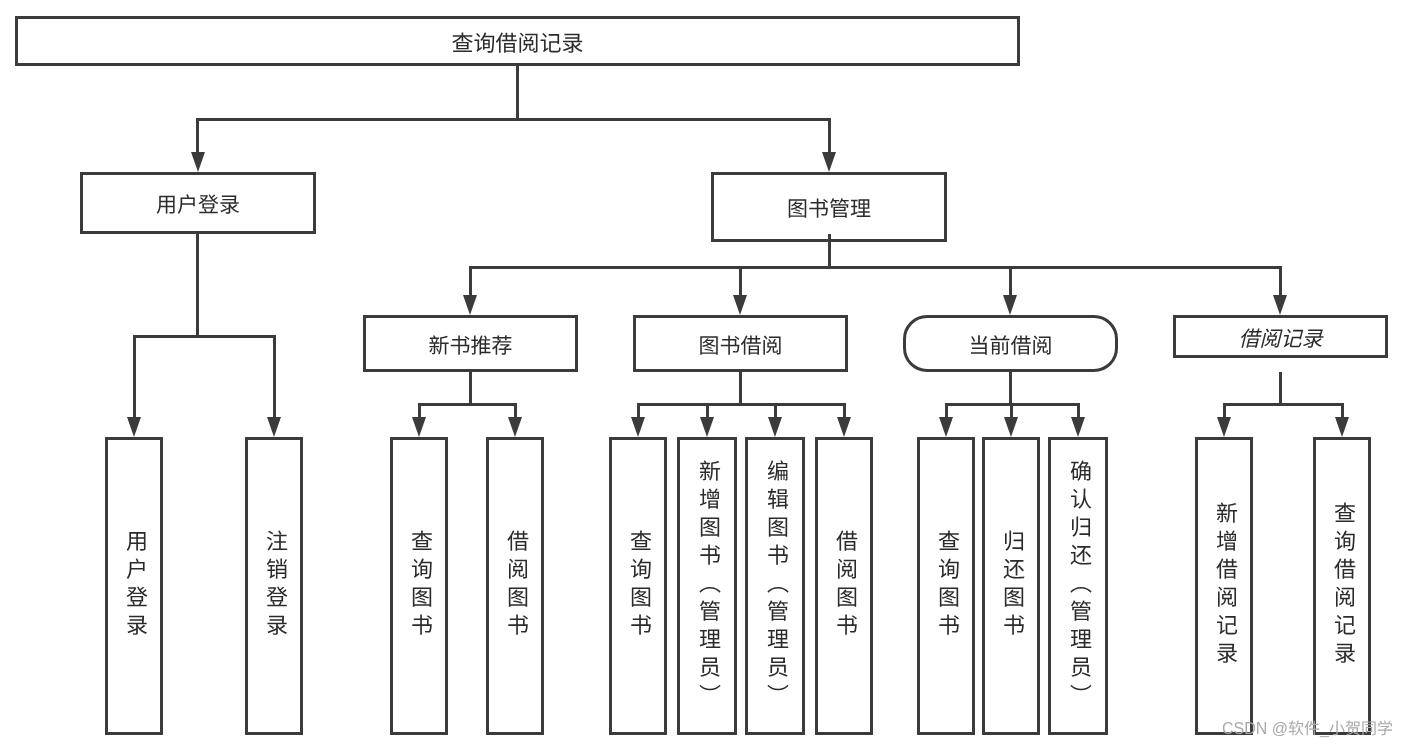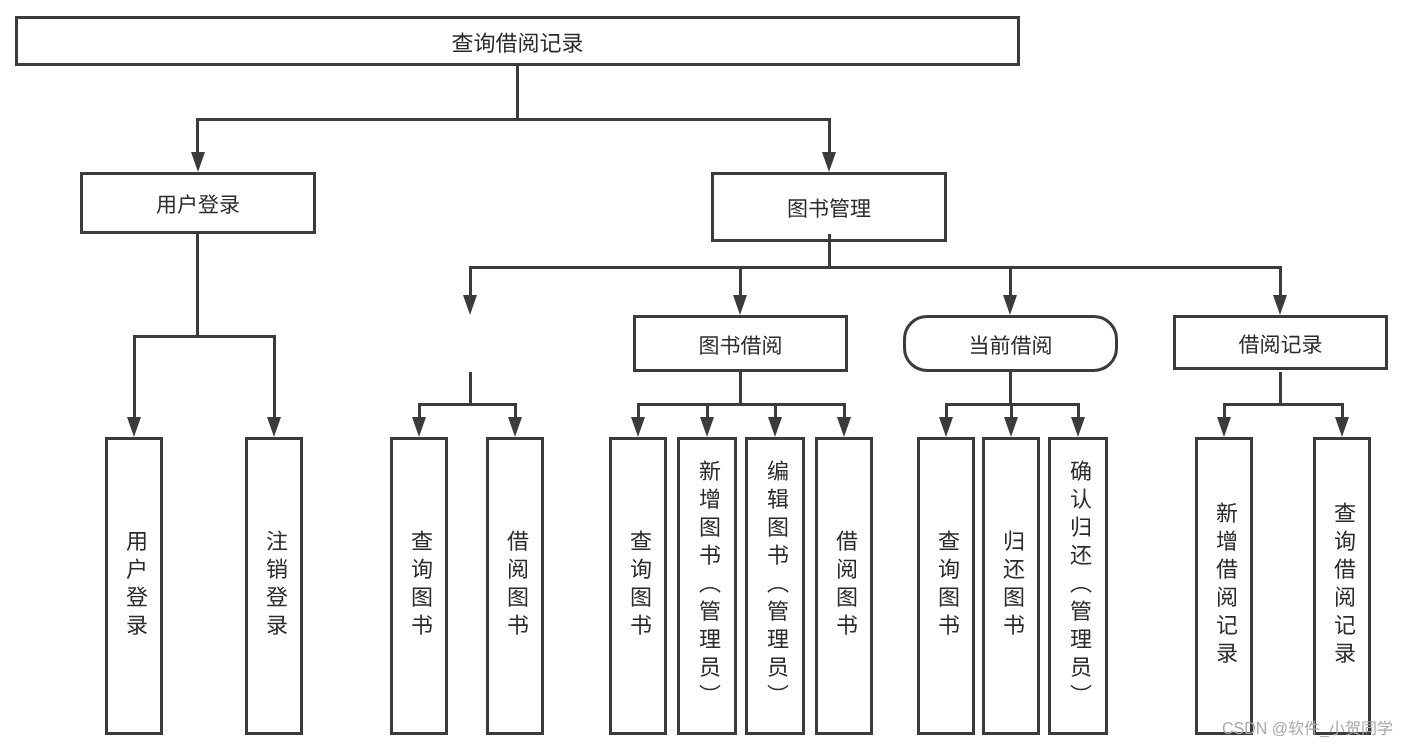--- a/index.html
+++ b/index.html
@@ -66,30 +66,33 @@
   </div>
 
   <div class="node" style="left:80px;top:172px;width:236px;height:62px;">
     <span>用户登录</span>
   </div>
 
   <div class="node" style="left:711px;top:172px;width:236px;height:70px;">
     <span>图书管理</span>
   </div>
 
+  <div class="node" style="left:363px;top:315px;width:215px;height:57px;">
+    <span>新书推荐</span>
+  </div>
 
   <div class="node" style="left:633px;top:315px;width:215px;height:57px;">
     <span>图书借阅</span>
   </div>
 
   <div class="node" style="left:903px;top:315px;width:215px;height:57px;border-radius:24px;">
     <span>当前借阅</span>
   </div>
 
-  <div class="node" style="left:1173px;top:315px;width:215px;height:55px;">
+  <div class="node" style="left:1173px;top:315px;width:215px;height:43px;font-style:italic;">
     <span>借阅记录</span>
   </div>
 
   <div class="node leaf" style="left:105px;top:437px;width:58px;height:298px;">
     <span>用户登录</span>
   </div>
   <div class="node leaf" style="left:245px;top:437px;width:58px;height:298px;">
     <span>注销登录</span>
   </div>
 

